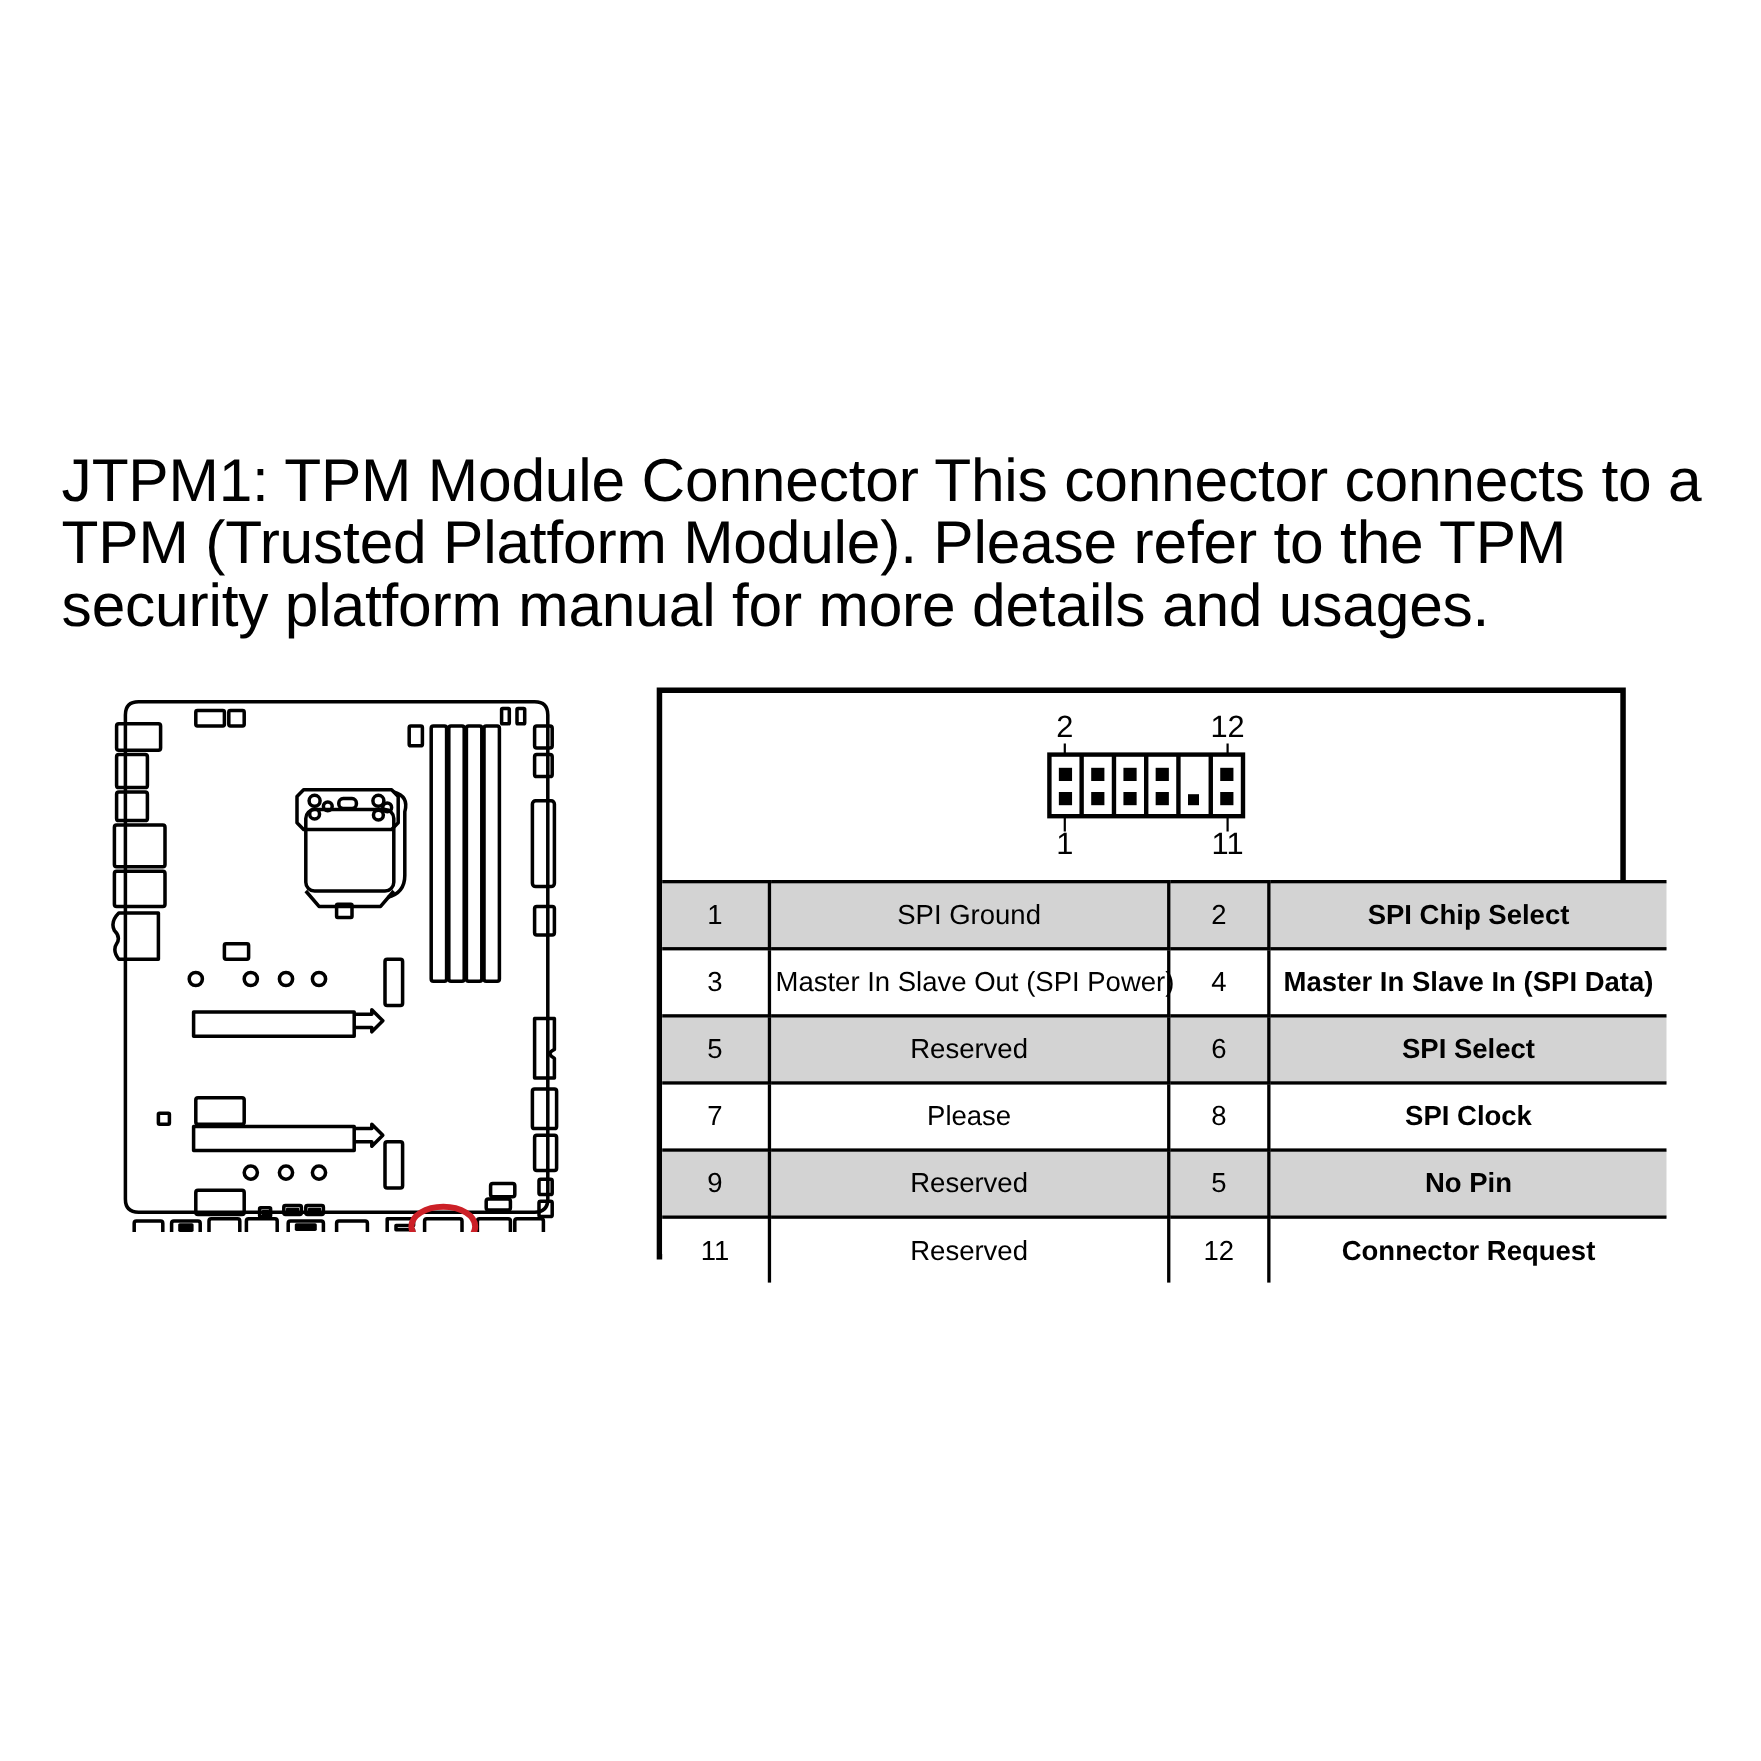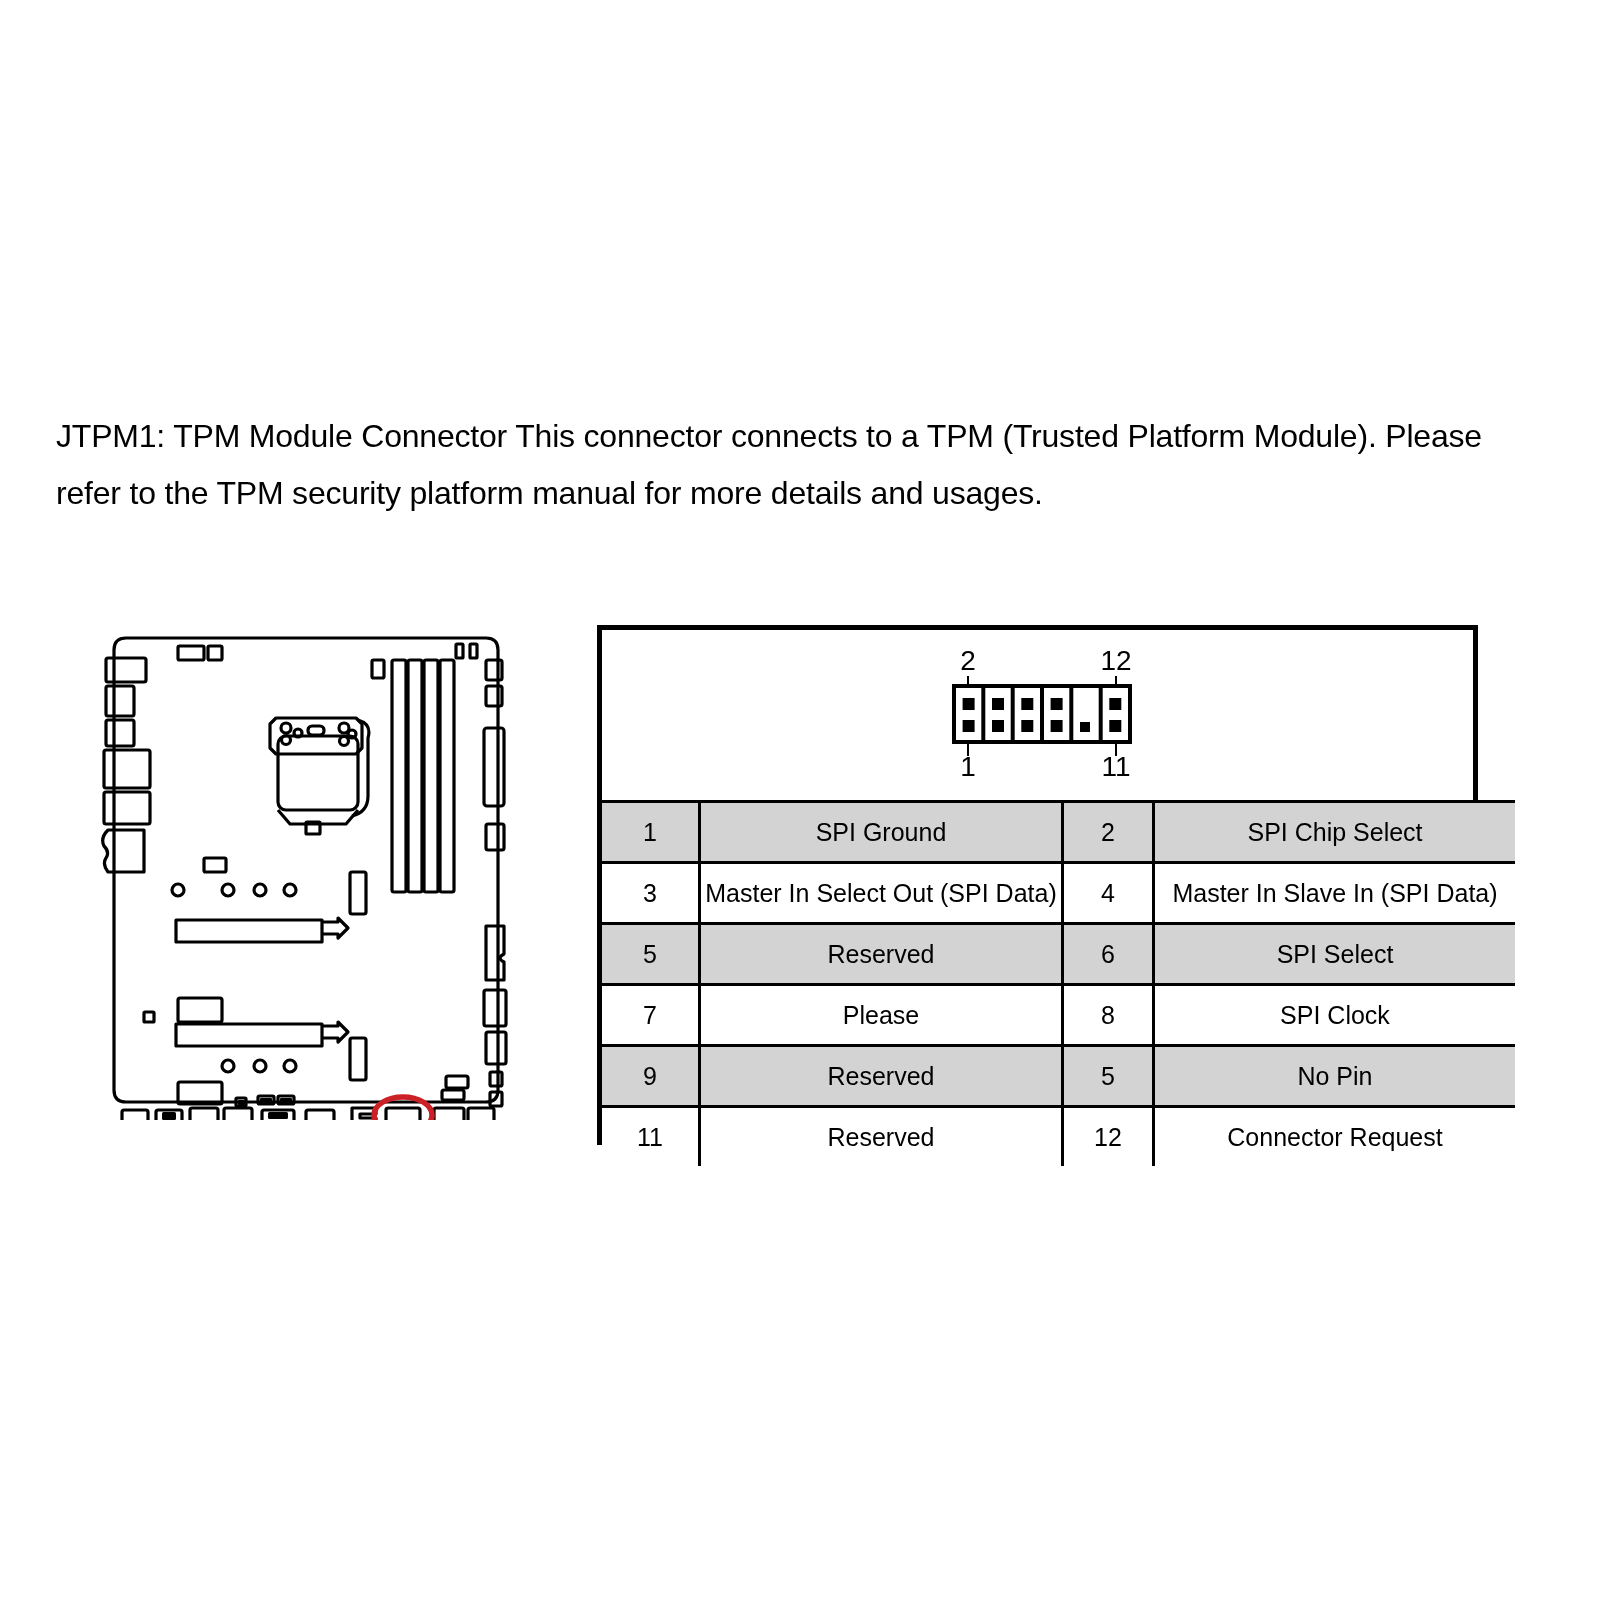--- a/index.html
+++ b/index.html
@@ -14,21 +14,21 @@
     font-family: "Liberation Sans", sans-serif;
     overflow: hidden;
   }
 
   
   #heading {
     position: absolute;
     left: 56px;
     top: 408px;
     width: 1495px;
-    font-size: 32px;
+    font-size: 55px;
     line-height: 57px;
     color: #000000;
     letter-spacing: -0.2px;
     font-weight: 400;
   }
 
   
   #board-wrap {
     position: absolute;
     left: 100px;
@@ -82,21 +82,21 @@
     font-weight: 400;
     white-space: nowrap;
   }
   #pin-table tr.shaded td { background: #d3d3d3; }
   #pin-table tr.plain td  { background: #ffffff; }
   #pin-table td.num  { width: 88px; }
   #pin-table td.desc { width: 352px; }
   #pin-table td.num2 { width: 80px; }
   
   #pin-table tr td:first-child { border-left: none; }
-  #pin-table tr td:last-child  { border-right: none; }
+  #pin-table tr td:last-child  { border-right: none; font-weight: bold; }
   #pin-table tr:last-child td  { border-bottom: none; }
 </style>
 </head>
 <body>
 
 <div id="heading">JTPM1: TPM Module Connector This connector connects to a TPM (Trusted Platform Module). Please refer to the TPM security platform manual for more details and usages.</div>
 
 <div id="board-wrap">
   <svg width="410" height="500" viewBox="0 0 410 500" xmlns="http://www.w3.org/2000/svg">
     <g fill="none" stroke="#000000" stroke-width="3.2" stroke-linejoin="round">
@@ -258,21 +258,21 @@
   <table id="pin-table">
     <tbody>
       <tr class="shaded">
         <td class="num">1</td>
         <td class="desc">SPI Ground</td>
         <td class="num2">2</td>
         <td class="desc">SPI Chip Select</td>
       </tr>
       <tr class="plain">
         <td class="num">3</td>
-        <td class="desc">Master In Select Out (SPI Data)</td>
+        <td class="desc">Master In Slave Out (SPI Power)</td>
         <td class="num2">4</td>
         <td class="desc">Master In Slave In (SPI Data)</td>
       </tr>
       <tr class="shaded">
         <td class="num">5</td>
         <td class="desc">Reserved</td>
         <td class="num2">6</td>
         <td class="desc">SPI Select</td>
       </tr>
       <tr class="plain">

